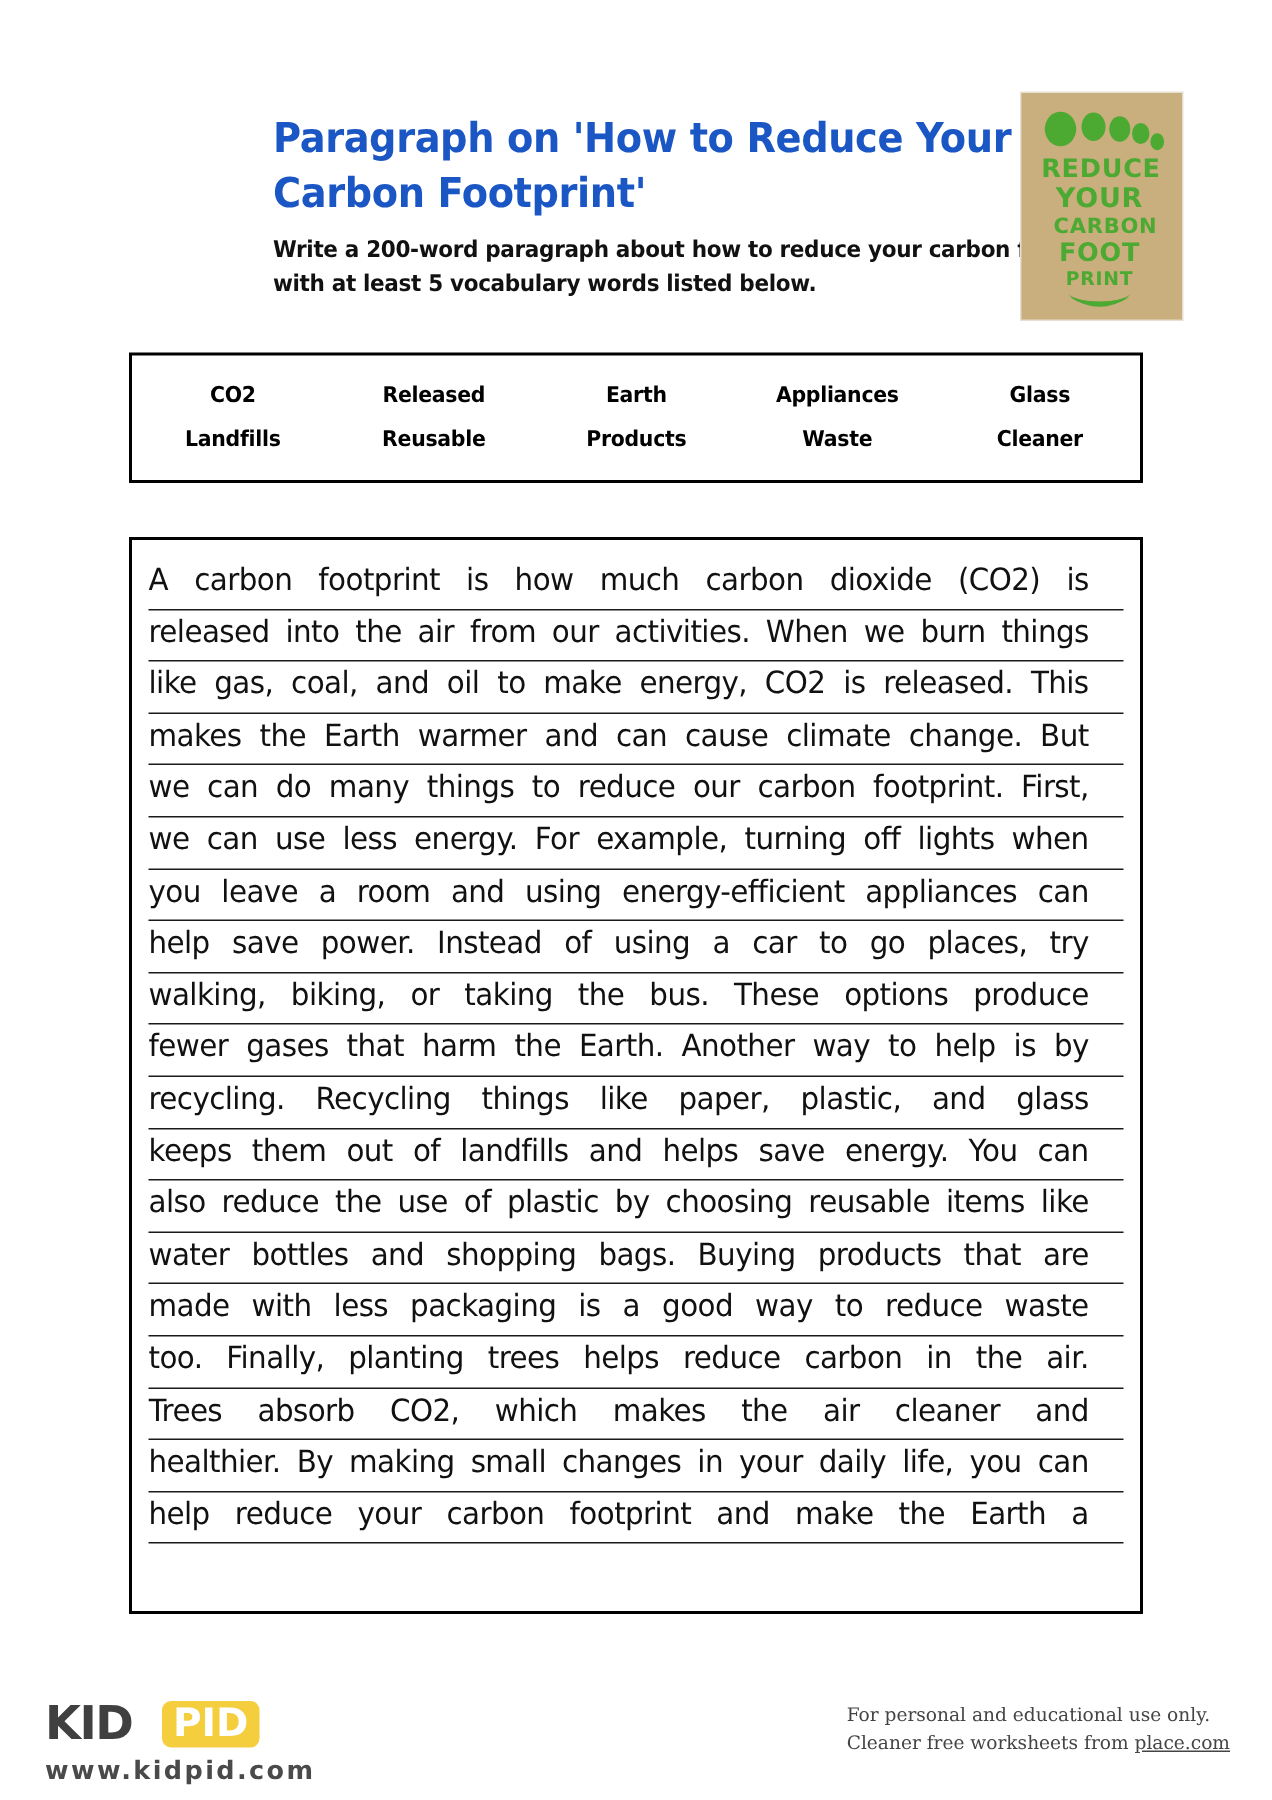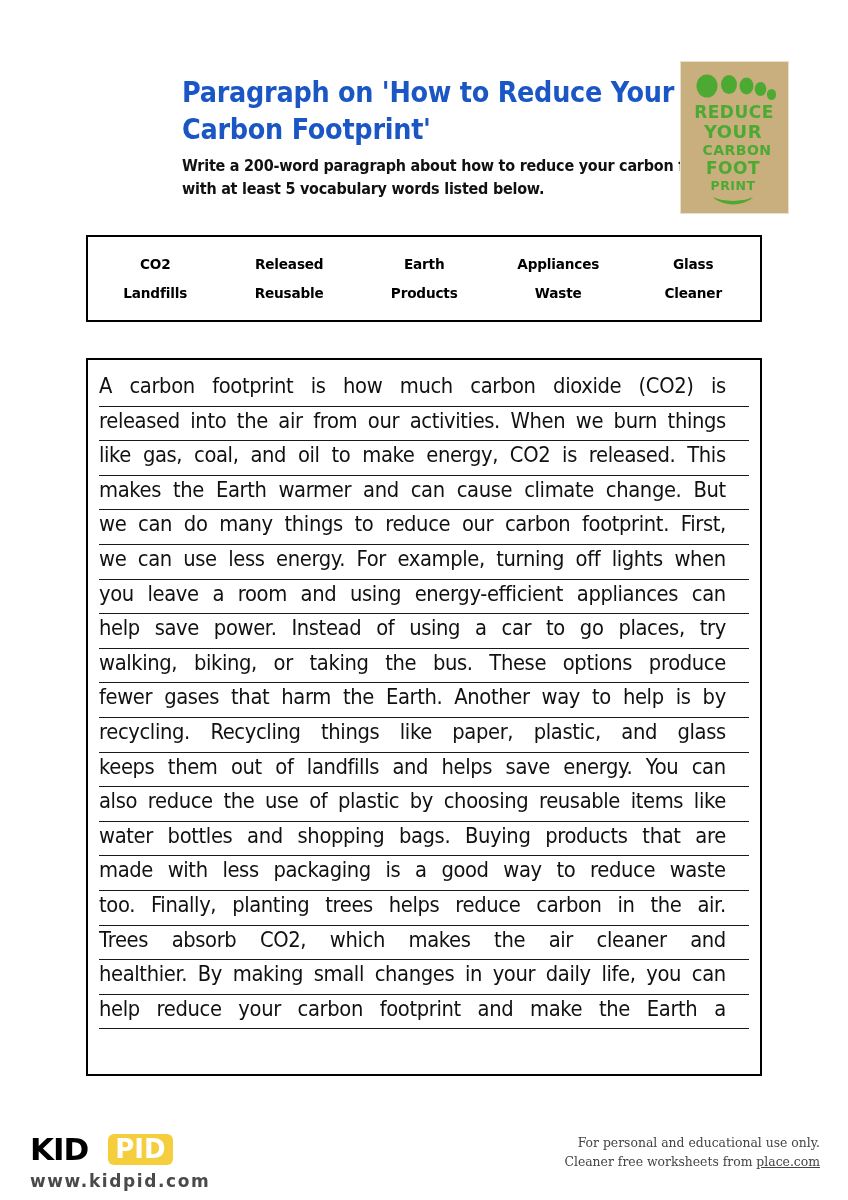--- a/index.html
+++ b/index.html
@@ -154,21 +154,21 @@
   }
   .kidpid-wrap {
     display: flex;
     align-items: center;
     height: 34px;
   }
   .kid-text {
     font-family: "DejaVu Sans", sans-serif;
     font-size: 31px;
     font-weight: bold;
-    color: #000000;
+    color: #404040;
     letter-spacing: -1px;
     line-height: 1;
   }
   .pid-badge {
     background: #F5CE3E;
     border-radius: 6px;
     padding: 2px 7px 3px 7px;
     margin-left: 20px;
     font-family: "DejaVu Sans", sans-serif;
     font-size: 26px;
@@ -182,21 +182,21 @@
     font-size: 17px;
     font-weight: bold;
     color: #4a4a4a;
     letter-spacing: 1.6px;
     margin-top: 5px;
   }
   .footer-note {
     position: absolute;
     right: 28px;
     top: 1133px;
-    text-align: right;
+    text-align: left;
     font-family: "DejaVu Serif", serif;
     font-size: 12.4px;
     color: #444444;
     line-height: 1.55;
   }
   .footer-note .u {
     text-decoration: underline;
   }
 </style>
 </head>

